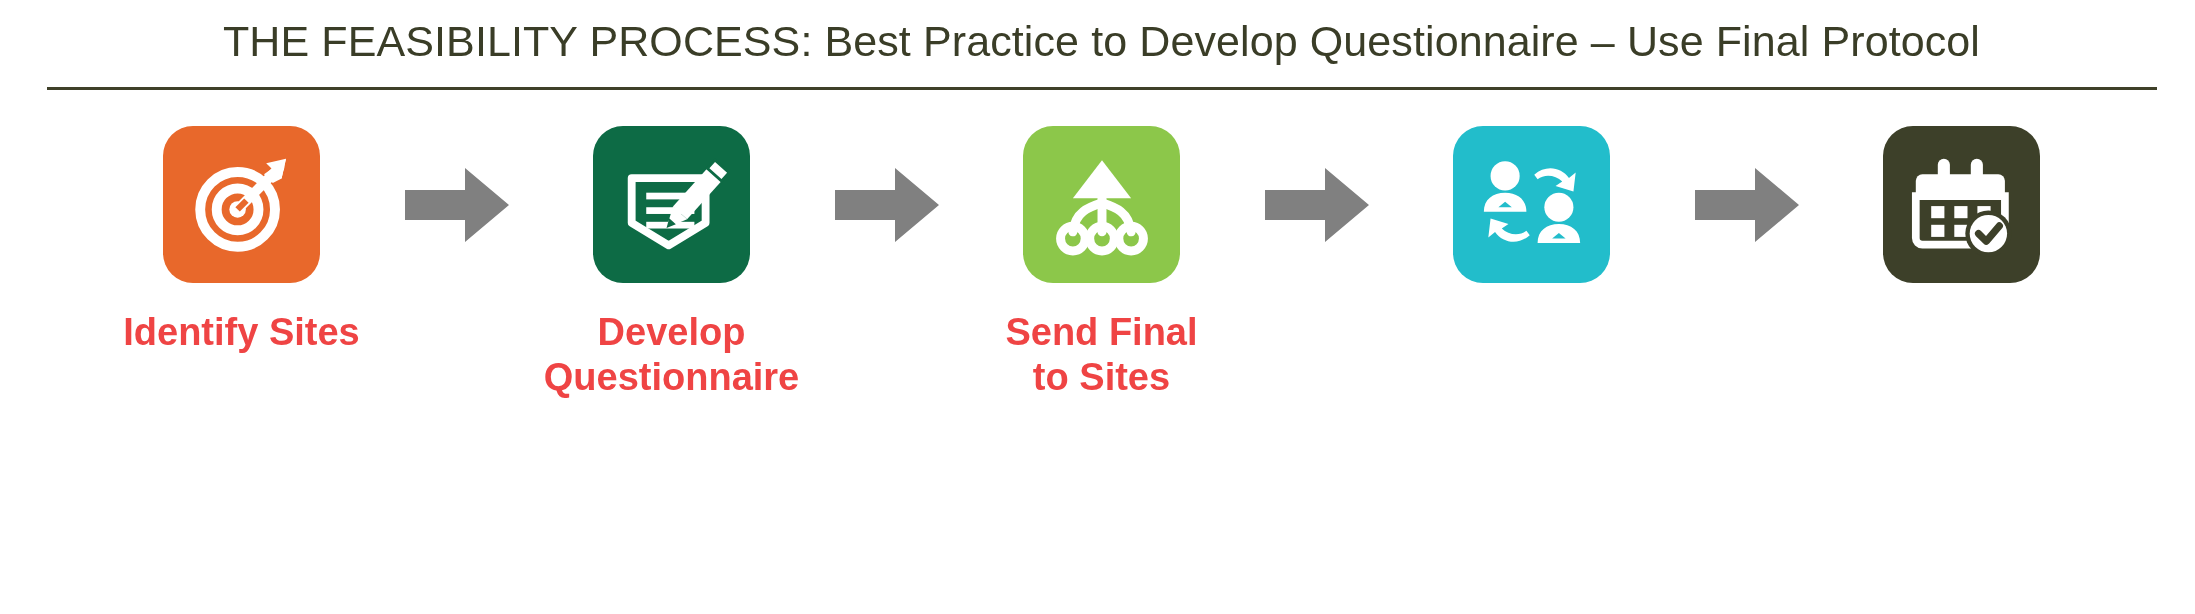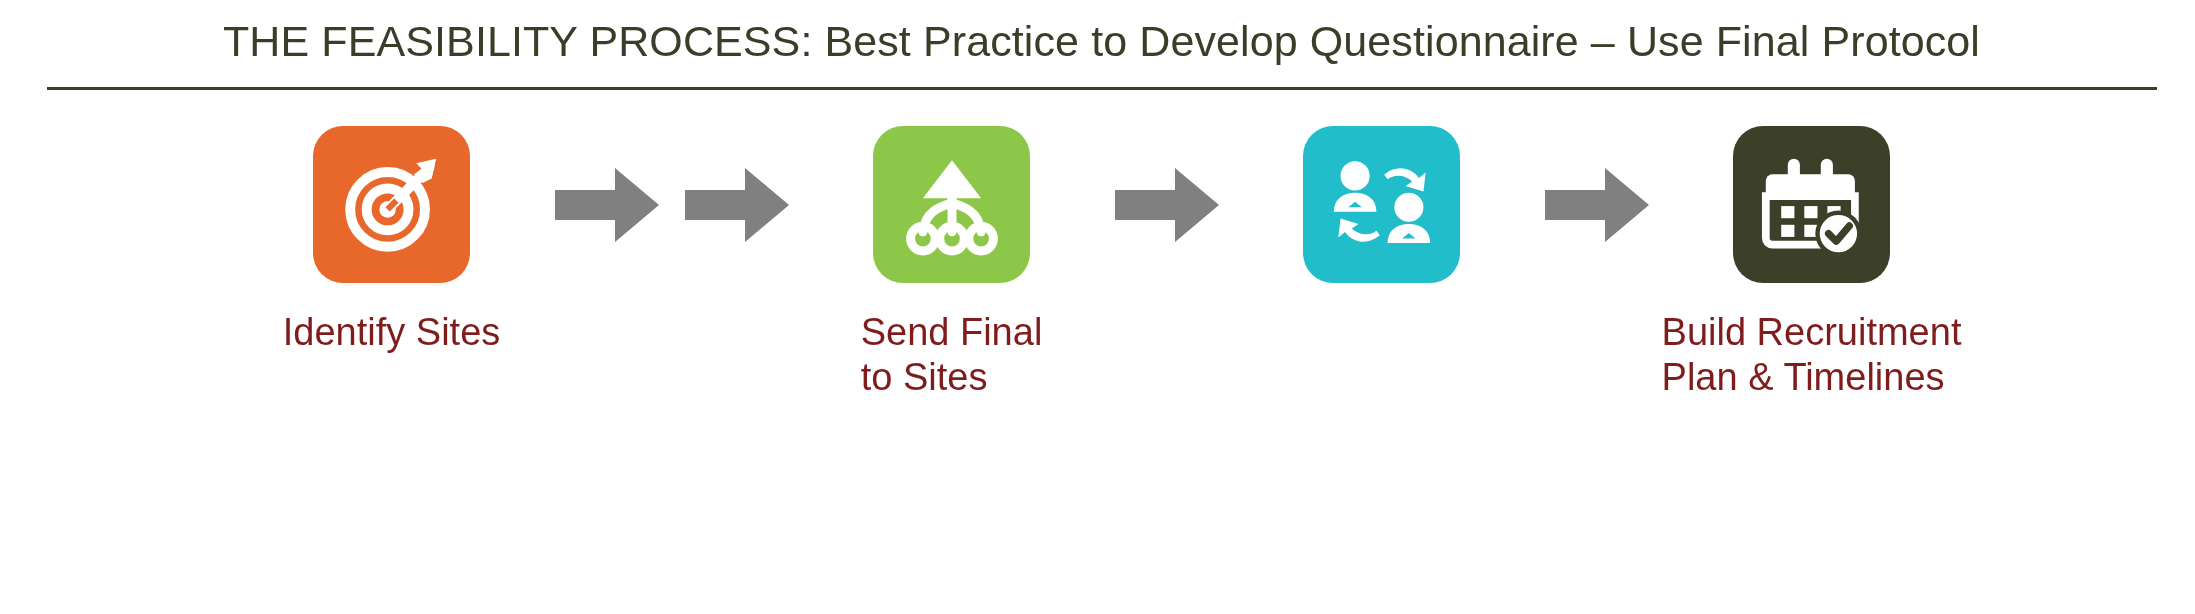--- a/index.html
+++ b/index.html
@@ -69,25 +69,25 @@
     border-radius: 30px;
     display: flex;
     align-items: center;
     justify-content: center;
     box-sizing: border-box;
   }
   .tile svg { display: block; }
 
   .step-label {
     margin-top: 27px;
-    text-align: left;
+    text-align: center;
     font-size: 38px;
     line-height: 1.18;
-    color: #7f1d1d;
-    font-weight: 400;
+    color: #ef4444;
+    font-weight: 700;
     white-space: pre-line;
   }
 
   
   .connector {
     flex: 0 0 auto;
     width: 130px;
     display: flex;
     align-items: center;
     justify-content: center;
@@ -127,20 +127,43 @@
     </div>
 
     <div class="connector">
       <span>
         <svg class="arrow-svg" width="104" height="74" viewBox="0 0 104 74">
           <path d="M0 22 L60 22 L60 0 L104 37 L60 74 L60 52 L0 52 Z" fill="#808080"></path>
         </svg>
       </span>
     </div>
 
+    <div class="step">
+      <div class="tile" style="background:#0d6b45">
+        <span>
+          <svg width="112" height="112" viewBox="0 0 100 100" aria-hidden="true">
+
+            <path d="M14 26 h66 v40 l-33 20 l-33 -20 z" fill="none" stroke="#ffffff" stroke-width="7" stroke-linejoin="round"></path>
+
+            <rect x="27" y="39" width="43" height="6" fill="#ffffff"></rect>
+            <rect x="27" y="52" width="43" height="6" fill="#ffffff"></rect>
+            <rect x="27" y="65" width="43" height="6" fill="#ffffff"></rect>
+
+            <g transform="rotate(42 62 48)">
+              <rect x="56" y="6" width="17" height="52" fill="#ffffff"></rect>
+              <rect x="56" y="2" width="17" height="10" fill="#ffffff" stroke="#0d6b45" stroke-width="2.5"></rect>
+              <path d="M56 58 L73 58 L64.5 76 Z" fill="#ffffff"></path>
+              <path d="M60.5 68 L68.5 68 L64.5 76 Z" fill="#0d6b45"></path>
+            </g>
+          </svg>
+        </span>
+      </div>
+      <div class="step-label">Develop
+Questionnaire</div>
+    </div>
 
     <div class="connector">
       <span>
         <svg class="arrow-svg" width="104" height="74" viewBox="0 0 104 74">
           <path d="M0 22 L60 22 L60 0 L104 37 L60 74 L60 52 L0 52 Z" fill="#808080"></path>
         </svg>
       </span>
     </div>
 
     <div class="step">
@@ -220,18 +243,16 @@
             <rect x="64" y="51" width="12" height="11" fill="#ffffff"></rect>
             <rect x="22" y="68" width="12" height="11" fill="#ffffff"></rect>
             <rect x="43" y="68" width="12" height="11" fill="#ffffff"></rect>
 
             <circle cx="74" cy="76" r="21" fill="#3d4029"></circle>
             <circle cx="74" cy="76" r="17" fill="#ffffff"></circle>
             <path d="M65 76 L72 83 L84 69" fill="none" stroke="#3d4029" stroke-width="6.5" stroke-linecap="round" stroke-linejoin="round"></path>
           </svg>
         </span>
       </div>
-      <div class="step-label">Build Recruitment
-Plan &amp; Timelines</div>
     </div>
 
   </div>
 </div>
 
 </body></html>

